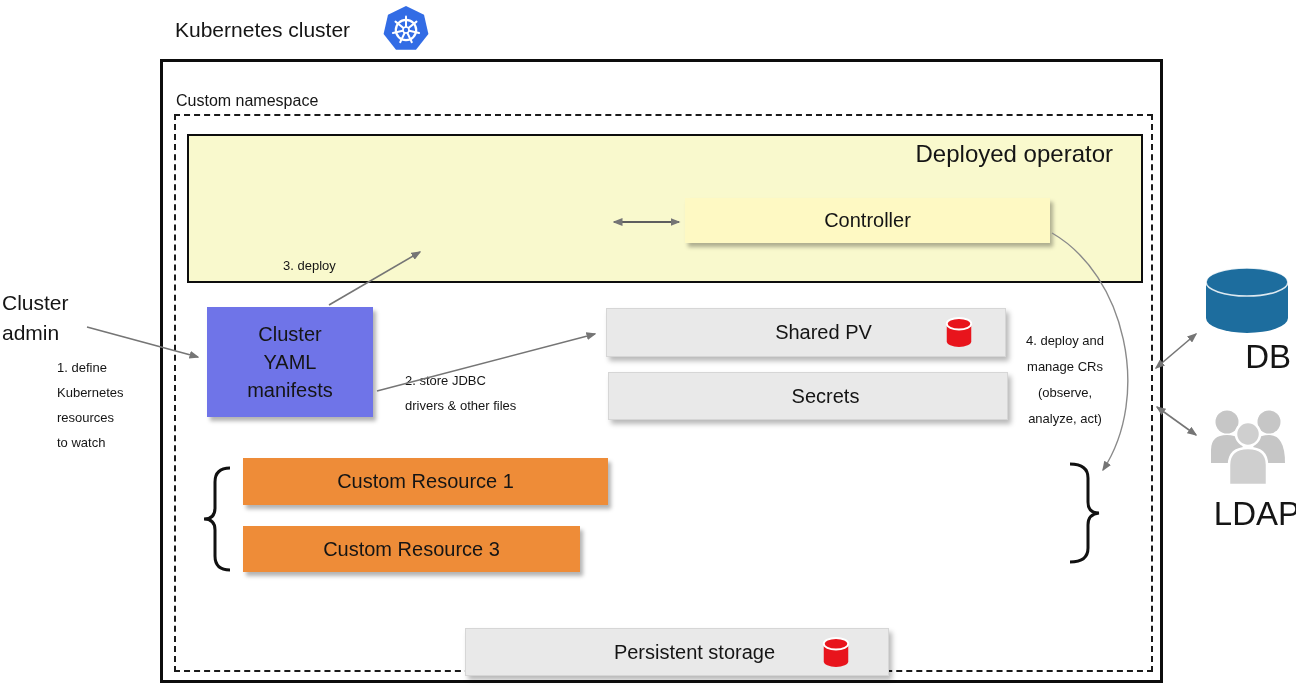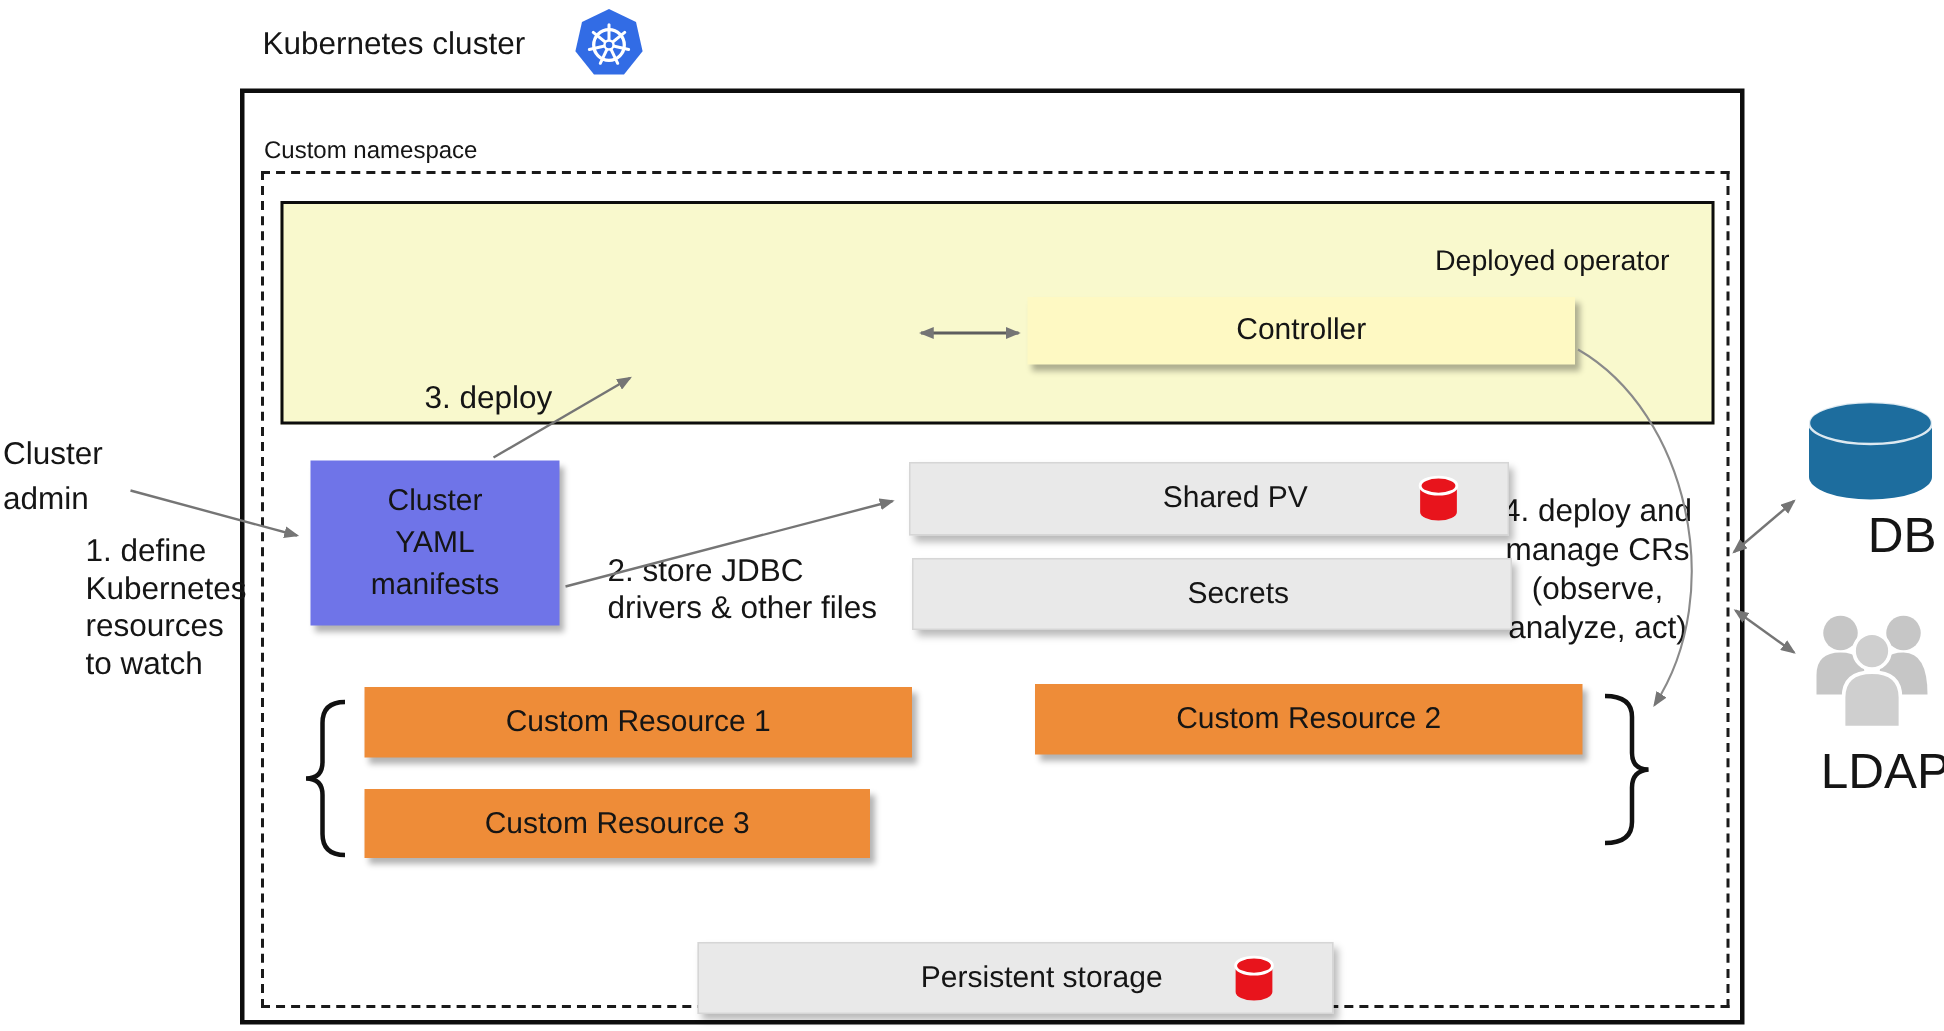--- a/index.html
+++ b/index.html
@@ -9,21 +9,21 @@
   }
   .abs{position:absolute;}
   .box{
     position:absolute;display:flex;align-items:center;justify-content:center;
     font-size:20px;color:#151515;text-align:center;
   }
   .orange{background:#ee8c38;box-shadow:3px 4px 4px rgba(0,0,0,.30);}
   .grayb{background:#e9e9e9;border:1px solid #d6d6d6;box-shadow:3px 4px 5px rgba(0,0,0,.28);padding-left:35px;}
   .ctrl{background:#fef9c3;box-shadow:3px 4px 4px rgba(0,0,0,.30);}
   .blueb{background:#6f74e8;box-shadow:3px 4px 4px rgba(0,0,0,.30);line-height:28px;}
-  .note{position:absolute;font-size:21px;line-height:25px;white-space:pre-line;}
+  .note{position:absolute;font-size:13px;line-height:25px;white-space:pre-line;}
   .titletx{position:absolute;font-size:21px;}
   .biglabel{position:absolute;font-size:33px;text-align:right;}
   svg{display:block;}
   .iconwrap{position:absolute;}
 </style>
 </head>
 <body>
 
 <div id="canvas">
 
@@ -44,21 +44,21 @@
       <circle cx="24" cy="25" r="3" fill="#326ce5" stroke="#fff" stroke-width="1.6"></circle>
     </svg>
   </div>
 
   <div class="abs" style="left:160px;top:59px;width:997px;height:618px;border:3px solid #0d0d0d;"></div>
 
   <div class="abs" style="left:176px;top:92px;font-size:16px;">Custom namespace</div>
   <div class="abs" style="left:174px;top:114px;width:975px;height:554px;border:2px dashed #1a1a1a;"></div>
 
   <div class="abs" style="left:187px;top:134px;width:952px;height:145px;background:#f9f9cd;border:2px solid #0d0d0d;">
-    <div class="abs" style="right:28px;top:28px;font-size:19px;">Deployed operator</div>
+    <div class="abs" style="right:28px;top:4px;font-size:24px;">Deployed operator</div>
   </div>
 
   <div class="box ctrl" style="left:685px;top:198px;width:365px;height:45px;">Controller</div>
 
   <div class="note" style="left:2px;top:288px;font-size:21px;line-height:30px;">Cluster
 admin</div>
   <div class="note" style="left:57px;top:355px;">1. define
 Kubernetes
 resources
 to watch</div>
@@ -79,21 +79,20 @@
     <span class="iconwrap" style="right:32px;top:7px;">
       <svg width="28" height="33" viewBox="0 0 32 36">
         <path d="M2 8 L2 28 A14 6.5 0 0 0 30 28 L30 8 Z" fill="#e8141c"></path>
         <ellipse cx="16" cy="8" rx="14" ry="6.5" fill="#e8141c" stroke="#fff" stroke-width="2.2"></ellipse>
       </svg>
     </span>
   </div>
   <div class="box grayb" style="left:608px;top:372px;width:363px;height:46px;">Secrets</div>
 
   <div class="box orange" style="left:243px;top:458px;width:365px;height:47px;">Custom Resource 1</div>
-  <div class="box orange" style="left:690px;top:456px;width:365px;height:47px;">Custom Resource 2</div>
   <div class="box orange" style="left:243px;top:526px;width:337px;height:46px;">Custom Resource 3</div>
 
   <div class="box grayb" style="left:465px;top:628px;width:387px;height:46px;">
     <span>Persistent storage</span>
     <span class="iconwrap" style="right:38px;top:7px;">
       <svg width="28" height="33" viewBox="0 0 32 36">
         <path d="M2 8 L2 28 A14 6.5 0 0 0 30 28 L30 8 Z" fill="#e8141c"></path>
         <ellipse cx="16" cy="8" rx="14" ry="6.5" fill="#e8141c" stroke="#fff" stroke-width="2.2"></ellipse>
       </svg>
     </span>

